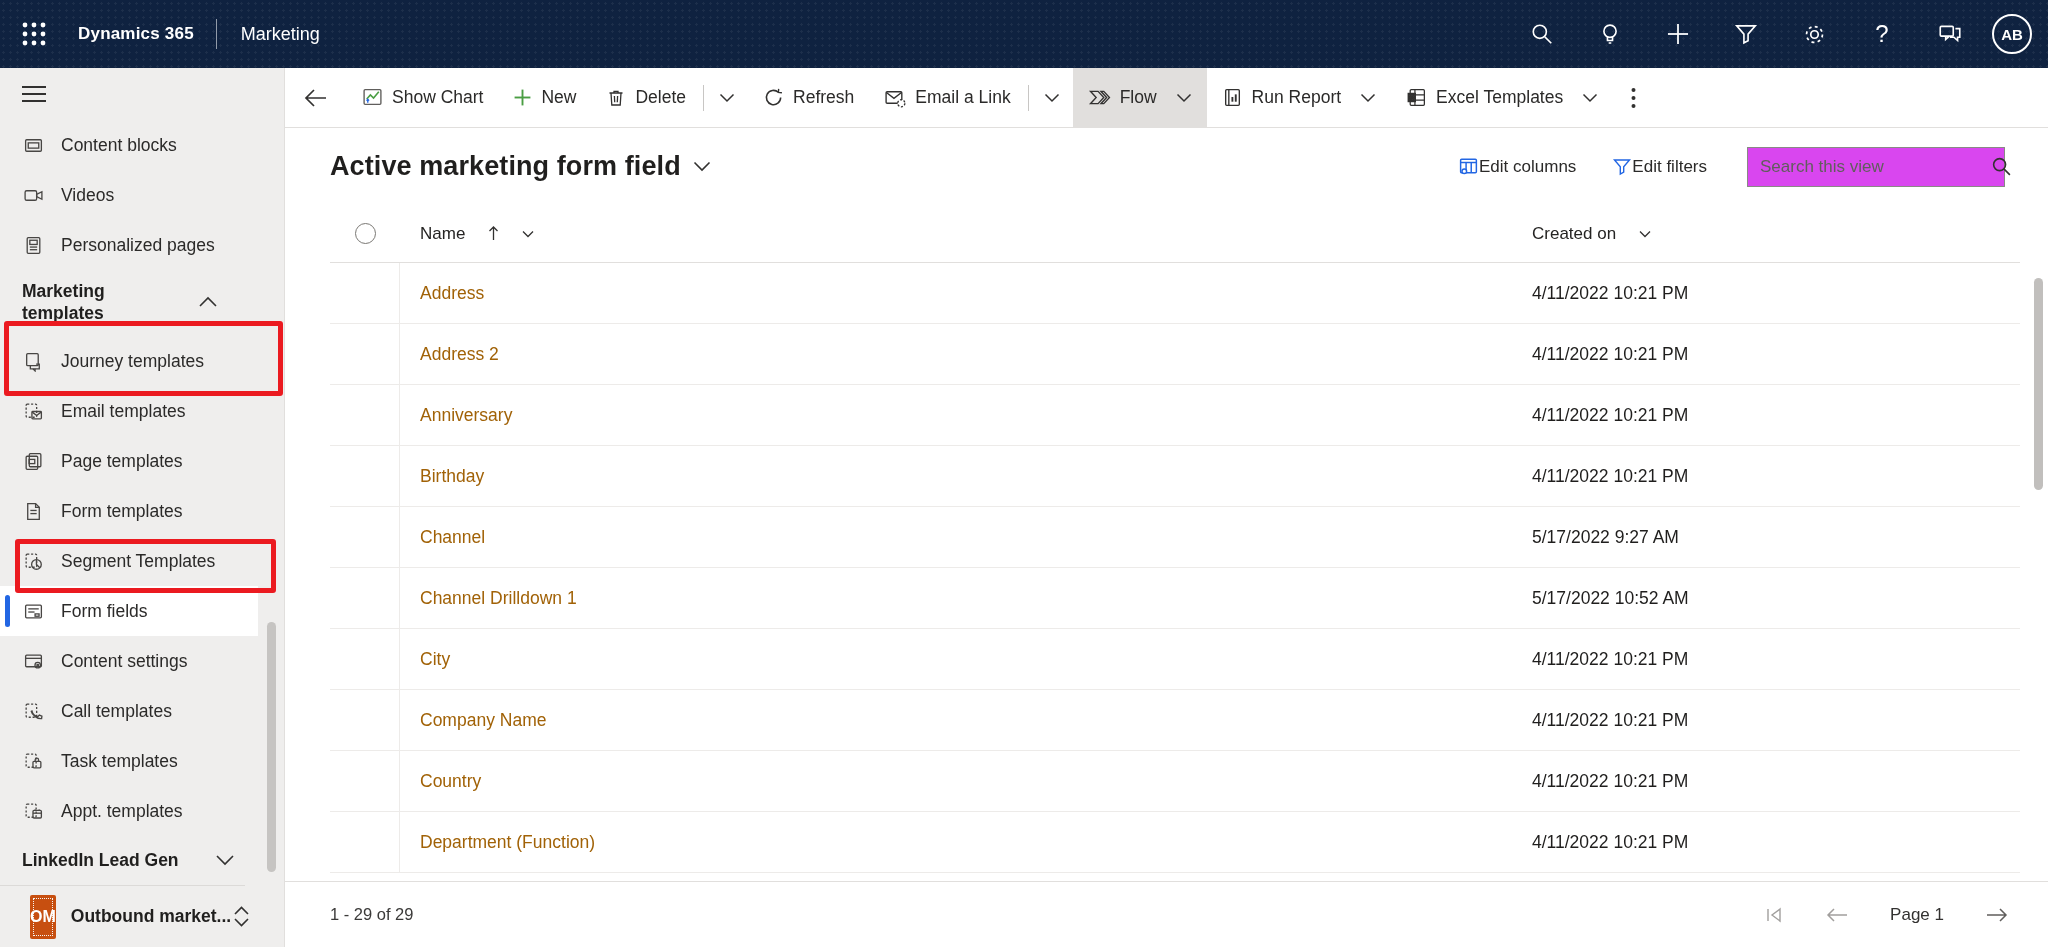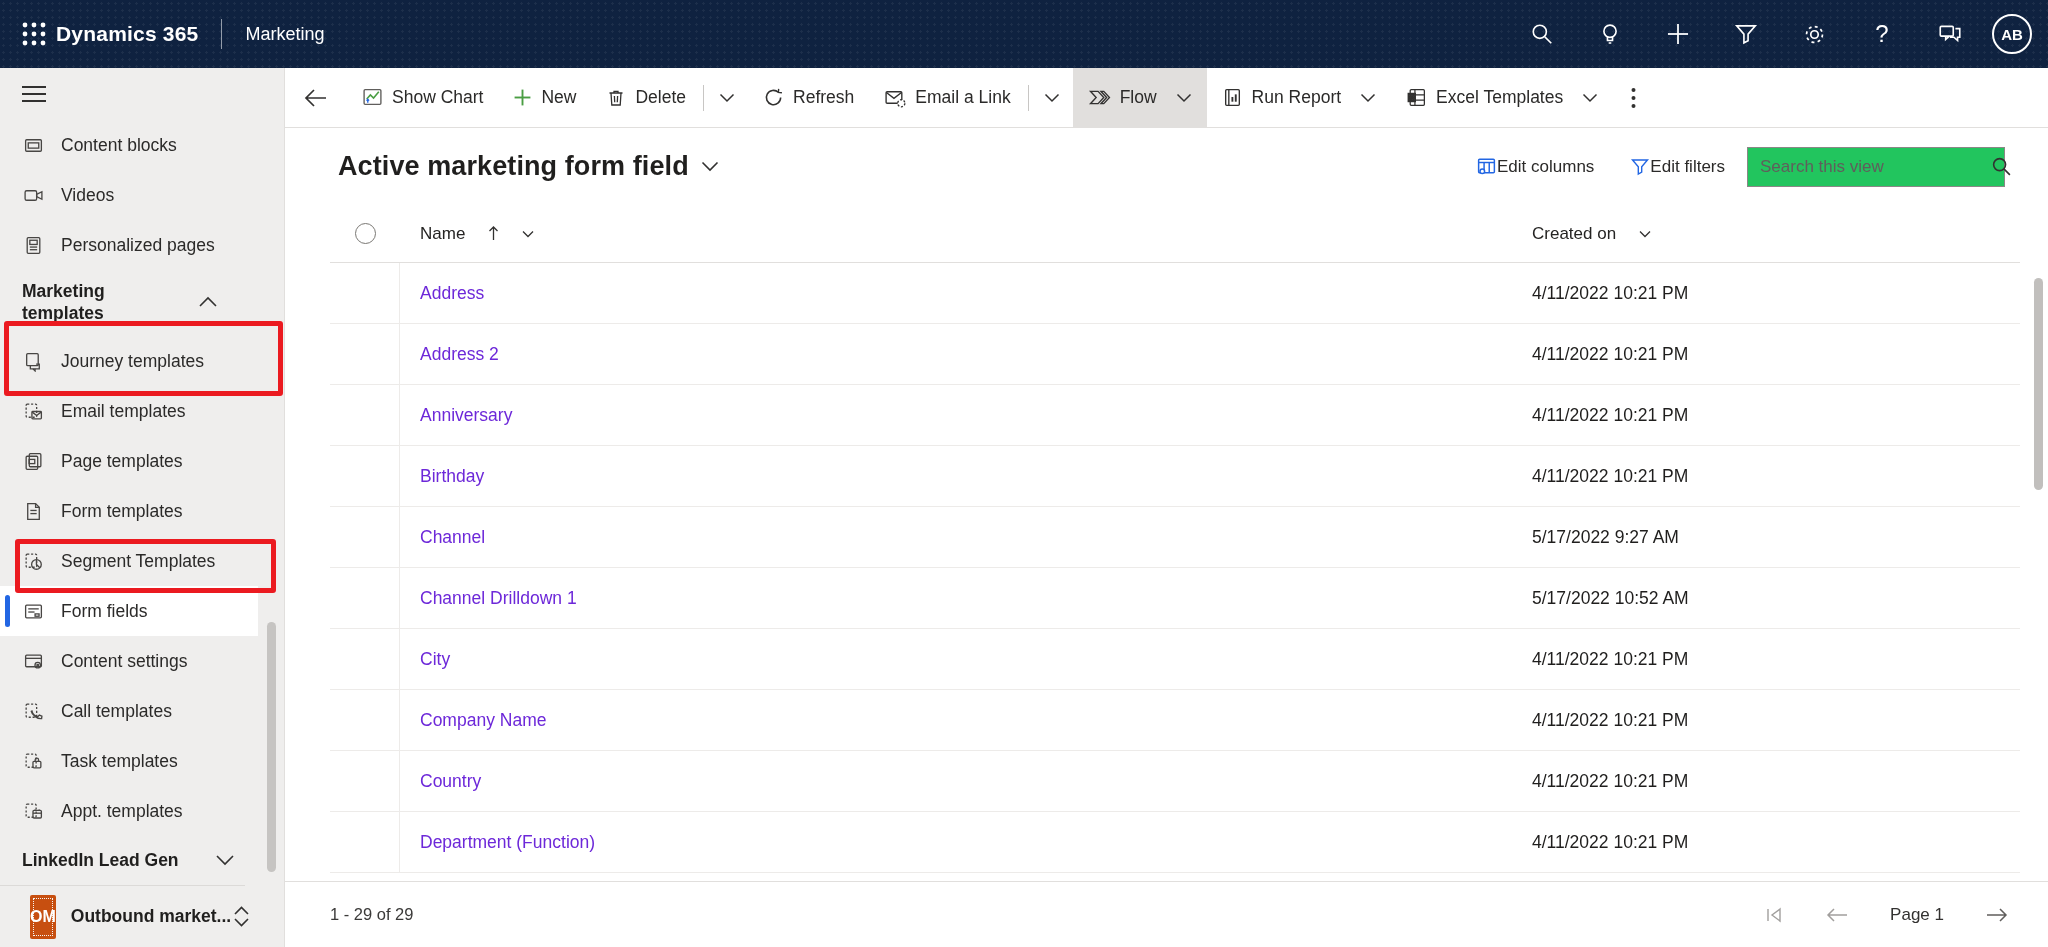--- a/index.html
+++ b/index.html
@@ -5,21 +5,21 @@
   * { margin:0; padding:0; box-sizing:border-box; }
   html,body { width:2048px; height:947px; overflow:hidden; background:#fff;
     font-family:"Liberation Sans","DejaVu Sans",sans-serif; color:#323130; }
 
   
   .topbar { position:absolute; left:0; top:0; width:2048px; height:68px; background:#0F2240;
     background-image:radial-gradient(rgba(255,255,255,.06) 1px, transparent 1.3px); background-size:7px 7px;
     display:flex; align-items:center; color:#fff; z-index:30; }
   .waffle { width:44px; height:44px; margin-left:12px; display:grid; place-items:center; cursor:pointer; }
   .waffle svg { display:block; }
-  .brand { font-size:21px; font-weight:bold; letter-spacing:.2px; white-space:nowrap; }
+  .brand { font-size:17px; font-weight:bold; letter-spacing:.2px; margin-left:22px; white-space:nowrap; }
   .tb-divider { width:1px; height:30px; background:rgba(255,255,255,.55); margin:0 24px 0 22px; }
   .area-label { font-size:18px; white-space:nowrap; }
   .tb-right { margin-left:auto; display:flex; align-items:center; gap:0; margin-right:10px; }
   .tb-icon { width:68px; height:68px; display:grid; place-items:center; cursor:pointer; }
   .tb-icon svg { stroke:#fff; fill:none; stroke-width:1.5; }
   .tb-help { font-size:24px; font-weight:400; color:#fff; }
   .avatar { width:40px; height:40px; border:2px solid #fff; border-radius:50%; display:grid; place-items:center;
     font-size:15px; font-weight:bold; margin-left:8px; margin-right:6px; cursor:pointer; }
 
   
@@ -57,42 +57,42 @@
   .commandbar { position:absolute; left:0; top:0; width:100%; height:60px; border-bottom:1px solid #E1DFDD;
     display:flex; align-items:center; font-size:17.5px; color:#2b2a29; }
   .cmd-back { width:62px; height:100%; display:grid; place-items:center; cursor:pointer; }
   .cmd-item { height:100%; display:flex; align-items:center; gap:9px; padding:0 15px; cursor:pointer; white-space:nowrap; }
   .cmd-item.hl { background:#E1DFDD; }
   .cmd-item svg { flex:0 0 auto; }
   .cmd-sep { width:1px; height:26px; background:#C8C6C4; margin:0 2px; }
   .cmd-chev { height:100%; display:flex; align-items:center; padding:0 13px; cursor:pointer; }
   .cmd-more { height:100%; display:flex; align-items:center; padding:0 18px; cursor:pointer; font-size:20px; color:#323130; }
 
-  .viewheader { position:absolute; left:0; top:60px; width:100%; height:77px; display:flex; align-items:center;padding-left:8px; }
+  .viewheader { position:absolute; left:0; top:60px; width:100%; height:77px; display:flex; align-items:center; }
   .view-title { display:flex; align-items:center; gap:12px; margin-left:45px; cursor:pointer; }
   .view-title h1 { font-size:27px; font-weight:600; color:#201f1e; letter-spacing:.1px; }
   .vh-right { margin-left:auto; display:flex; align-items:center; margin-right:43px; gap:8px; }
   .vh-btn { display:flex; align-items:center; padding:8px 14px; font-size:17px; color:#2b2a29; cursor:pointer; }
-  .searchbox { width:258px; height:40px; border:1px solid #8A8886; background:#22c55e; display:flex; align-items:center;
-    }
+  .searchbox { width:258px; height:40px; border:1px solid #8A8886; background:#d946ef; display:flex; align-items:center;
+    margin-left:18px; }
   .searchbox input { flex:1; border:none; outline:none; font-size:17px; color:#323130; padding:0 10px 0 12px;
     font-family:inherit; background:transparent; }
   .searchbox input::placeholder { color:#605E5C; }
   .searchbox .sicon { margin-right:10px; display:grid; place-items:center; cursor:pointer; }
 
   .grid { position:absolute; left:45px; top:137px; width:1690px; }
   .grid-header { height:58px; display:flex; align-items:center; border-bottom:1px solid #E1DFDD; }
   .chk-col { width:70px; display:flex; justify-content:center; }
   .chk-circle { width:21px; height:21px; border:1.5px solid #7A7874; border-radius:50%; cursor:pointer; }
   .colhead { display:flex; align-items:center; gap:23px; font-size:17px; font-weight:500; color:#252423; cursor:pointer; }
   .colhead.name { padding-left:20px; }
   .colhead.created { position:absolute; left:1202px; }
   .grid-row { height:61px; display:flex; align-items:center; border-bottom:1px solid #EDEBE9; position:relative; }
   .grid-row .chk-col { align-self:stretch; border-right:1px solid #EDEBE9; }
-  .cell-name { padding-left:20px; font-size:17.5px; color:#6d28d9; cursor:pointer;text-align:center; }
+  .cell-name { padding-left:20px; font-size:17.5px; color:#a16207; cursor:pointer;text-align:center; }
   .cell-created { position:absolute; left:1202px; font-size:17.5px; color:#1f1e1d; }
 
   .footer { position:absolute; left:0; bottom:0; width:100%; height:66px; border-top:1px solid #E1DFDD;
     display:flex; align-items:center; background:#fff; }
   .rec-count { margin-left:45px; font-size:16.5px; color:#3b3a39; }
   .pager { margin-left:auto; margin-right:40px; display:flex; align-items:center; gap:42px; }
   .pg-btn { display:grid; place-items:center; cursor:pointer; }
   .pg-label { font-size:17px; color:#323130; }
 
   .main-scrollbar { position:absolute; right:5px; top:210px; width:9px; height:212px; background:#C1BFBD; border-radius:5px; z-index:5; }

